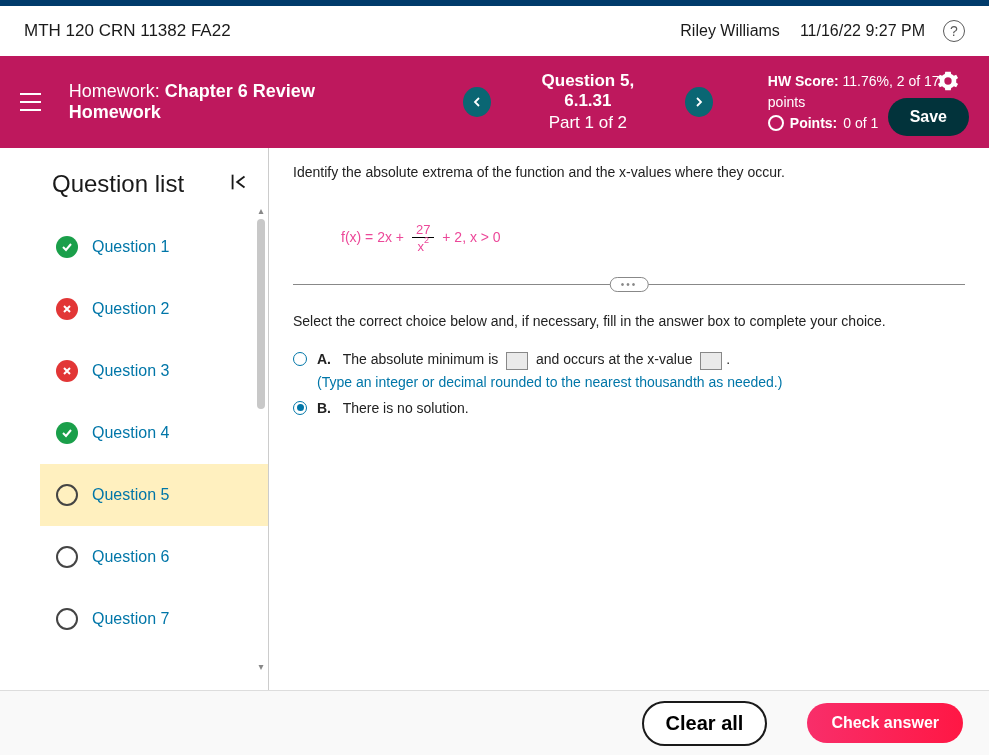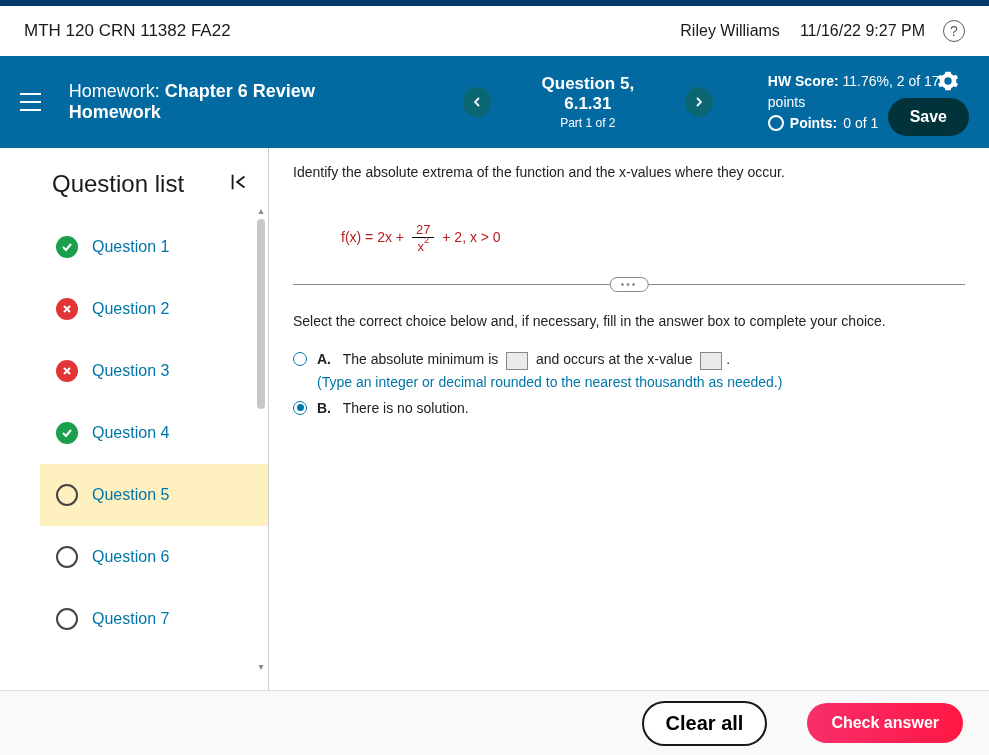--- a/index.html
+++ b/index.html
@@ -7,32 +7,32 @@
 
 .topbar-blue { height: 6px; background: #003b6b; }
 
 .header-row { display: flex; align-items: center; padding: 20px 24px; height: 50px; }
 .course-name { font-size: 17px; color: #1a1a1a; font-weight: 400; }
 .header-spacer { flex: 1; }
 .user-name { font-size: 16px; color: #1a1a1a; margin-right: 20px; }
 .datetime { font-size: 16px; color: #1a1a1a; margin-right: 18px; }
 .help-circle { width: 22px; height: 22px; border: 1.5px solid #5a5a5a; border-radius: 50%; display: flex; align-items: center; justify-content: center; font-size: 14px; color: #5a5a5a; cursor: pointer; }
 
-.teal-bar { background: #0369a1; height: 92px; display: flex; align-items: center; padding: 0 20px; color: #fff; position: relative; }
+.teal-bar { background: #be185d; height: 92px; display: flex; align-items: center; padding: 0 20px; color: #fff; position: relative; }
 .hamburger { width: 22px; height: 18px; display: flex; flex-direction: column; justify-content: space-between; cursor: pointer; margin-right: 28px; }
 .hamburger span { display: block; height: 2px; background: #fff; }
 .hw-title { font-size: 18px; }
 .hw-label { font-weight: 400; }
 .hw-name { font-weight: 700; }
 .nav-group { display: flex; align-items: center; margin-left: 70px; }
 .nav-btn { width: 30px; height: 30px; border-radius: 50%; background: #0a6673; display: flex; align-items: center; justify-content: center; cursor: pointer; }
 .nav-btn svg { width: 10px; height: 10px; }
 .qnum-block { text-align: center; margin: 0 30px; }
 .qnum { font-size: 17px; font-weight: 700; }
-.qpart { font-size: 12px; margin-top: 2px; text-align: center; }
+.qpart { font-size: 17px; margin-top: 2px; text-align: center; }
 .score-block { margin-left: 55px; font-size: 14px; line-height: 1.5; }
 .score-block .bold { font-weight: 700; }
 .points-row { display: flex; align-items: center; gap: 6px; }
 .points-circle { width: 16px; height: 16px; border: 2px solid #fff; border-radius: 50%; }
 .gear { position: absolute; right: 30px; top: 14px; cursor: pointer; }
 .save-btn { position: absolute; right: 20px; top: 42px; background: #02333b; color: #fff; border: none; padding: 10px 22px; border-radius: 24px; font-size: 16px; font-weight: 700; cursor: pointer; }
 
 .main-area { display: flex; height: 542px; position: relative; }
 .sidebar { width: 269px; border-right: 1px solid #ccc; position: relative; overflow: hidden; padding-left: 40px; }
 .sidebar-header { display: flex; align-items: center; justify-content: space-between; padding: 22px 18px 18px 12px; }
@@ -45,21 +45,21 @@
 .qitem-label { color: #0076a8; font-size: 16px; }
 .icon-check { background: #1a9f4a; border-radius: 50%; display:flex; align-items:center; justify-content:center; }
 .icon-cross { background: #e23636; border-radius: 50%; display:flex; align-items:center; justify-content:center; }
 .icon-empty { border: 2px solid #444; border-radius: 50%; }
 .scrollbar-track { position: absolute; right: 0; top: 55px; width: 14px; height: 470px; background: transparent; }
 .scroll-arrow { width: 14px; height: 14px; display:flex; align-items:center; justify-content:center; color:#888; font-size:10px; cursor:pointer; }
 .scroll-thumb { width: 8px; margin: 0 3px; background: #c8c8c8; border-radius: 4px; height: 190px; margin-top: 2px; cursor:pointer; }
 
 .content { flex: 1; padding: 16px 24px 0 24px; overflow: hidden; position: relative; }
 .prompt { font-size: 14px; color: #222; margin-bottom: 14px; }
-.formula { font-size: 14px; color: #b91c1c; padding-left: 48px; margin-bottom: 30px; margin-top: 42px; }
+.formula { font-size: 14px; color: #ec4899; padding-left: 48px; margin-bottom: 30px; margin-top: 42px; }
 .frac { display: inline-block; text-align: center; vertical-align: middle; margin: 0 4px; }
 .frac .num { display:block; border-bottom: 1px solid #000; padding: 0 4px; font-size:13px; }
 .frac .den { display:block; padding: 0 4px; font-size:13px; position: relative; }
 .frac .den sup { font-size: 9px; position: relative; top: -3px; }
 
 .divider-wrap { position: relative; margin-bottom: 28px; }
 .divider-line { height: 1px; background: #888; }
 .divider-pill { position: absolute; left: 50%; top: -7px; transform: translateX(-50%); background: #fff; border: 1px solid #888; border-radius: 10px; padding: 1px 10px; font-size: 10px; letter-spacing: 2px; color: #888; cursor:pointer; }
 
 .instruct { font-size: 14px; color: #222; margin-bottom: 22px; }

